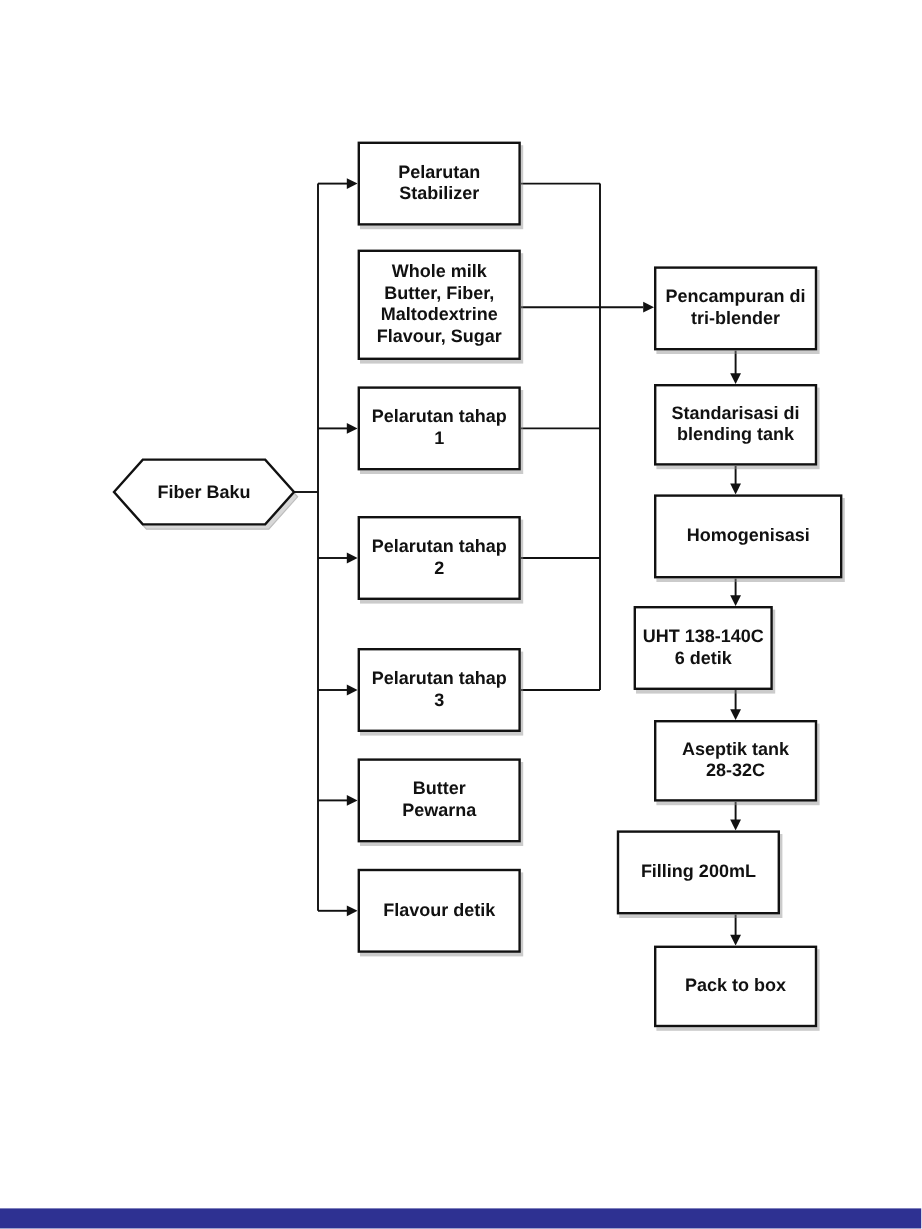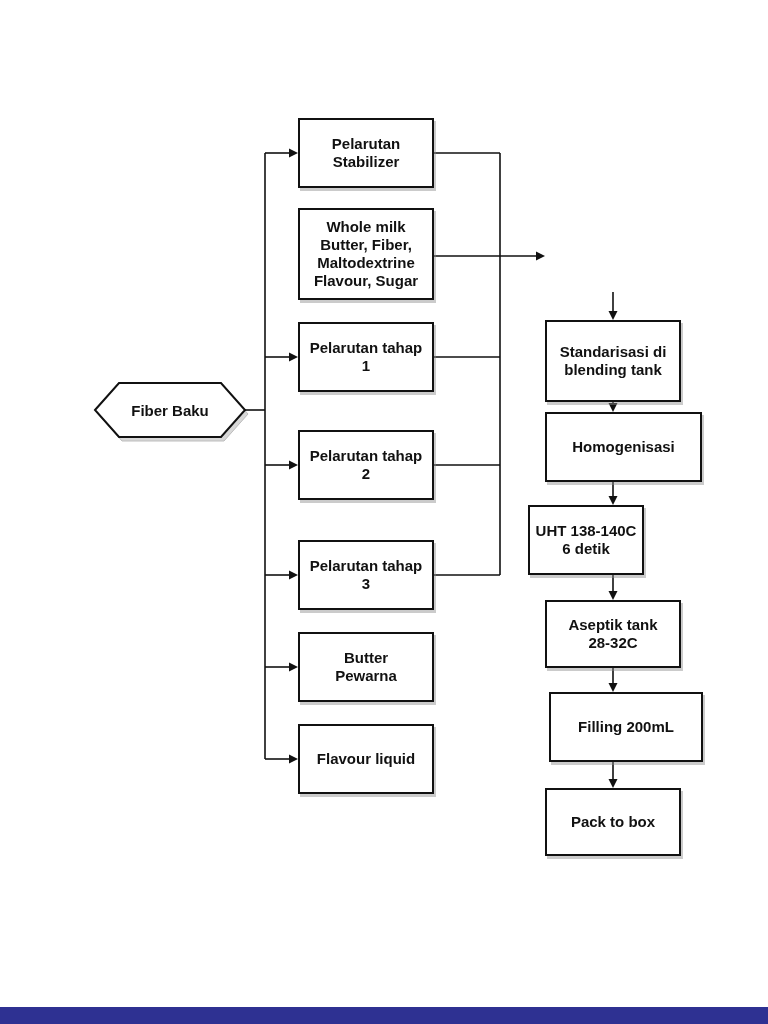--- a/index.html
+++ b/index.html
@@ -110,27 +110,29 @@
   <div class="node" style="left:298px;top:118px;width:136px;height:70px;">Pelarutan
 Stabilizer</div>
   <div class="node" style="left:298px;top:322px;width:136px;height:70px;">Pelarutan tahap
 1</div>
   <div class="node" style="left:298px;top:430px;width:136px;height:70px;">Pelarutan tahap
 2</div>
   <div class="node" style="left:298px;top:540px;width:136px;height:70px;">Pelarutan tahap
 3</div>
   <div class="node" style="left:298px;top:632px;width:136px;height:70px;">Butter
 Pewarna</div>
-  <div class="node" style="left:298px;top:724px;width:136px;height:70px;">Flavour liquid</div>
+  <div class="node" style="left:298px;top:724px;width:136px;height:70px;">Flavour detik</div>
 
-  <div class="node" style="left:545px;top:320px;width:136px;height:82px;">Standarisasi di
+  <div class="node" style="left:545px;top:222px;width:136px;height:70px;">Pencampuran di
+tri-blender</div>
+  <div class="node" style="left:545px;top:320px;width:136px;height:68px;">Standarisasi di
 blending tank</div>
   <div class="node" style="left:545px;top:412px;width:157px;height:70px;">Homogenisasi</div>
   <div class="node" style="left:528px;top:505px;width:116px;height:70px;">UHT 138-140C
 6 detik</div>
   <div class="node" style="left:545px;top:600px;width:136px;height:68px;">Aseptik tank
 28-32C</div>
-  <div class="node" style="left:549px;top:692px;width:154px;height:70px;">Filling 200mL</div>
+  <div class="node" style="left:514px;top:692px;width:136px;height:70px;">Filling 200mL</div>
   <div class="node" style="left:545px;top:788px;width:136px;height:68px;">Pack to box</div>
 
   <div class="footer-bar" style="background: rgb(46, 49, 146);"></div>
 
 </div>
 
 </body></html>

